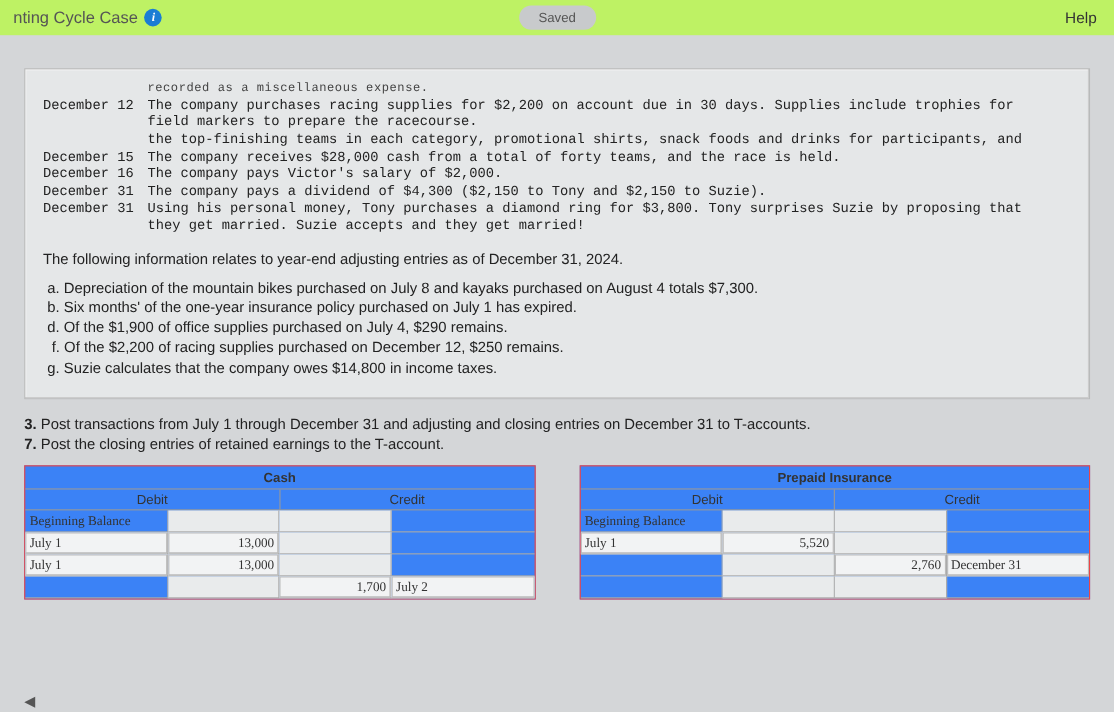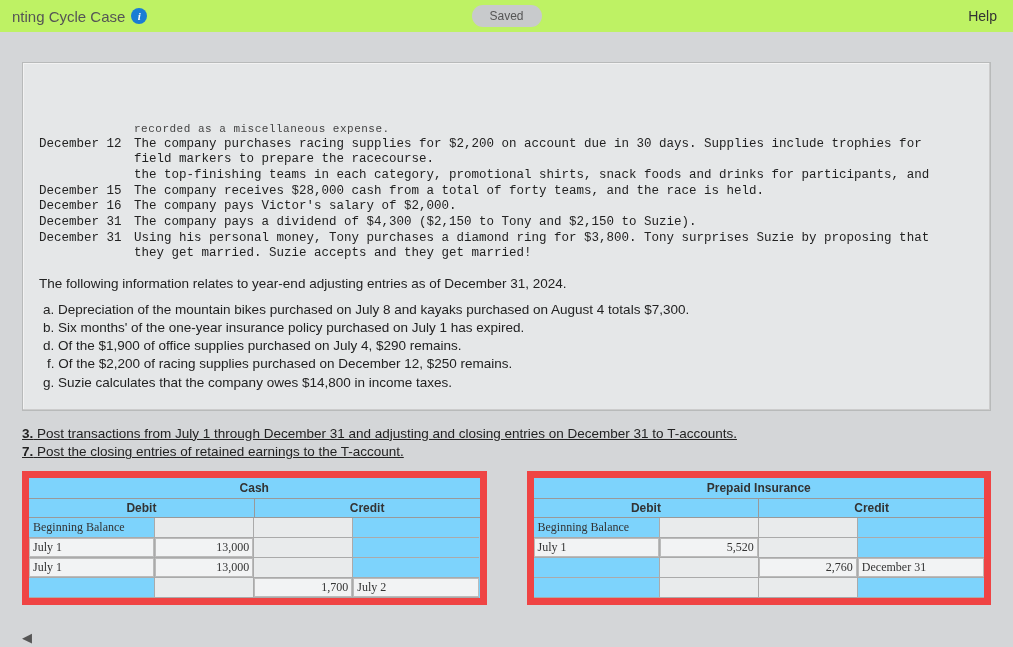--- a/index.html
+++ b/index.html
@@ -56,38 +56,38 @@
       color: #333;
       font-size: 14px;
     }
     .content-box {
       margin: 30px 22px 14px 22px;
       background: #e5e7e8;
       border: 1px solid #b8baba;
       padding: 12px 16px 18px 16px;
       box-shadow: inset -1px -1px 0 #ccc, inset 1px 1px 0 #f2f2f2;
     }
-    .mono { font-family: "Courier New", monospace; font-size: 12.5px; line-height: 1.25; color:#222;margin-top:48px; }
+    .mono { font-family: "Courier New", monospace; font-size: 12.5px; line-height: 1.25; color:#222; }
     .mono-row { display: flex; }
     .mono-date { width: 95px; flex: 0 0 95px; }
     .mono-text { flex: 1; }
     .mono-truncated { color:#444; letter-spacing:0.5px; font-size:11px; margin-left:95px; }
     .adjusting-head { margin-top: 14px; font-size: 13.5px; color:#222; }
     .adj-list { margin-top: 10px; margin-left: 4px; font-size: 13.5px; line-height: 1.35; color:#222;}
-    .instructions { margin: 12px 22px 8px 22px; font-size: 13.5px; color:#222; line-height:1.35;text-decoration:underline;}
+    .instructions { margin: 12px 22px 8px 22px; font-size: 13.5px; color:#222; line-height:1.35;}
     .instructions b { font-weight: bold; }
     .taccounts-row {
       display: flex;
       gap: 40px;
       margin: 10px 22px 0 22px;
     }
     .tacct {
       flex: 1;
-      border: 7px solid #ef4444;
-      background: #7dd3fc;
+      border: 1px solid #ef4444;
+      background: #3b82f6;
       font-size: 12px;
     }
     .tacct-title {
       text-align: center;
       font-weight: bold;
       padding: 3px 0;
       border-bottom: 1px solid #999;
     }
     .tacct-head-row, .tacct-row {
       display: flex;
@@ -108,21 +108,21 @@
     .lbl-r { flex: 0 0 28%; }
     .input-cell { background:#f2f3f4; box-shadow: inset 0 0 0 1px #bbb; }
     .scroll-arrow {
       position: absolute;
       bottom: 2px; left: 22px;
       color:#555; font-size:13px;
     }
     .tacct-half-head {
       display:flex;
     }
-    .half { flex:1; text-align:center; padding:2px 0; border-bottom:1px solid #999;font-weight:bold;}
+    .half { flex:1; text-align:center; padding:2px 0; border-bottom:1px solid #999;}
     .half.left { border-right:1px solid #999;}
   </style>
 </head>
 <body>
 
 <div class="topbar">
   <div class="topbar-title">
     <span>nting Cycle Case</span>
     <span class="info-icon">i</span>
   </div>

